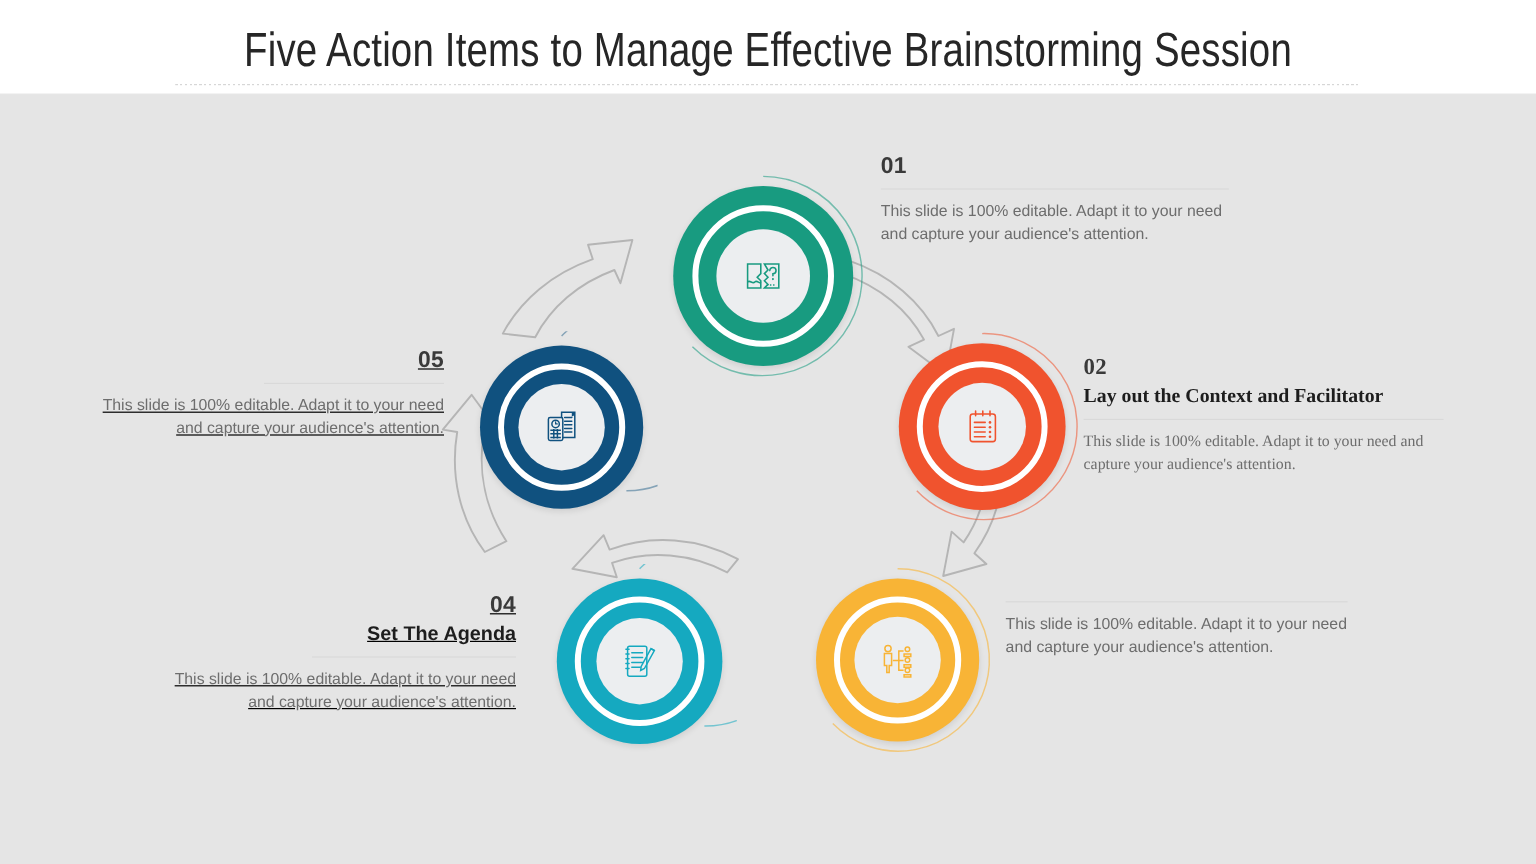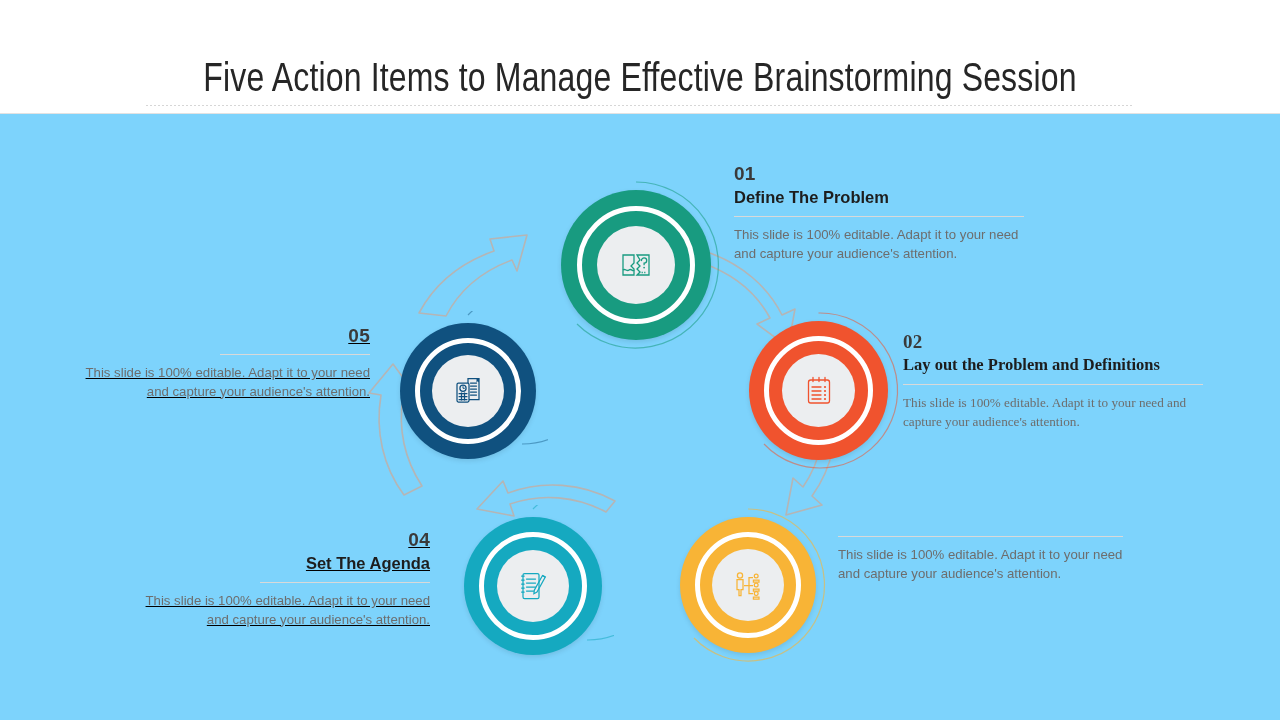--- a/index.html
+++ b/index.html
@@ -6,22 +6,21 @@
   html,body{margin:0;padding:0;}
   body{
     width:1280px;height:720px;
     background:#ffffff;
     font-family:"Liberation Sans", sans-serif;
     overflow:hidden;
     position:relative;
   }
   .slide{
     position:absolute;inset:0;
-    background:#7dd3fc;
-    margin-top:35px;
+    background:#e5e5e5;
   }
 
   
   .header{
     position:absolute;left:0;top:0;width:1280px;height:79px;
     background:#ffffff;
   }
   .header-rule{
     position:absolute;left:0;top:78px;width:1280px;height:1px;
     background:#e2e2e2;
@@ -143,21 +142,20 @@
             <path d="M24.5 14.5 a2.6 2.6 0 1 1 2.6 2.6 v1.6" stroke-linecap="round"></path>
             <circle cx="27.1" cy="21.6" r=".85" fill="#189B80" stroke="none"></circle>
             <path d="M22 26.5 h7" stroke-dasharray="1.2 1.4"></path>
           </svg>
         </span>
       </div>
     </div>
 
     <div class="txt left" style="left:734px;top:62px;width:300px;">
       <div class="num">01</div>
-      <div class="ttl">Define The Problem</div>
       <div class="rule" style="width:290px;"></div>
       <div class="body" style="width:290px;">This slide is 100% editable. Adapt it to your need and capture your audience's attention.</div>
     </div>
 
     <div class="node" style="left:737px;top:208px;width:163px;height:163px;">
       <svg class="ring-outline" viewBox="0 0 163 163">
         <path d="M81.5 4 A77.5 77.5 0 1 1 27 135" fill="none" stroke="#F0532E" stroke-width="1.2" opacity=".55"></path>
       </svg>
       <div class="disc" style="left:12px;top:12px;width:139px;height:139px;background:#F0532E;"></div>
       <div class="whitering" style="left:27px;top:27px;width:109px;height:109px;"></div>
@@ -171,21 +169,21 @@
             <circle cx="24" cy="18" r="1.1" fill="#F0532E" stroke="none"></circle>
             <circle cx="24" cy="22" r="1.1" fill="#F0532E" stroke="none"></circle>
             <circle cx="24" cy="26" r="1.1" fill="#F0532E" stroke="none"></circle>
           </svg>
         </span>
       </div>
     </div>
 
     <div class="txt left" style="left:903px;top:230px;width:330px;font-family:Liberation Serif, serif;">
       <div class="num">02</div>
-      <div class="ttl">Lay out the Problem and Definitions</div>
+      <div class="ttl">Lay out the Context and Facilitator</div>
       <div class="rule" style="width:300px;"></div>
       <div class="body" style="width:290px;">This slide is 100% editable. Adapt it to your need and capture your audience's attention.</div>
     </div>
 
     <div class="node" style="left:668px;top:404px;width:160px;height:160px;">
       <svg class="ring-outline" viewBox="0 0 160 160">
         <path d="M80 4 A76 76 0 1 1 26 133" fill="none" stroke="#F8B436" stroke-width="1.2" opacity=".6"></path>
       </svg>
       <div class="disc" style="left:12px;top:12px;width:136px;height:136px;background:#F8B436;"></div>
       <div class="whitering" style="left:27px;top:27px;width:106px;height:106px;"></div>

